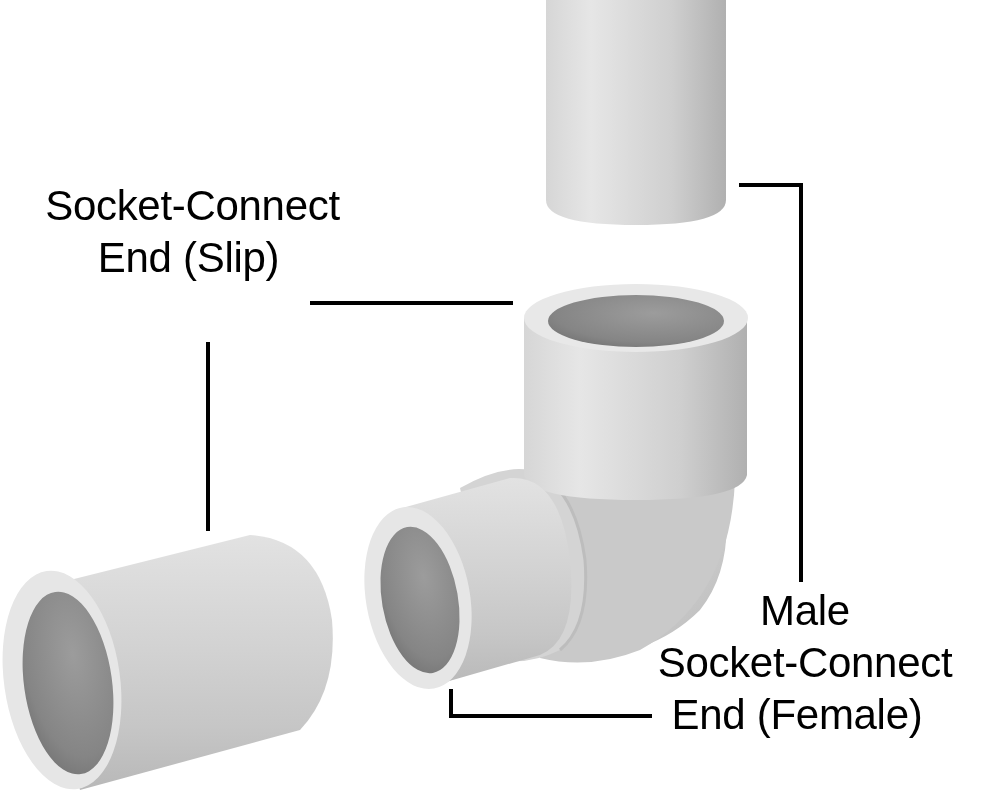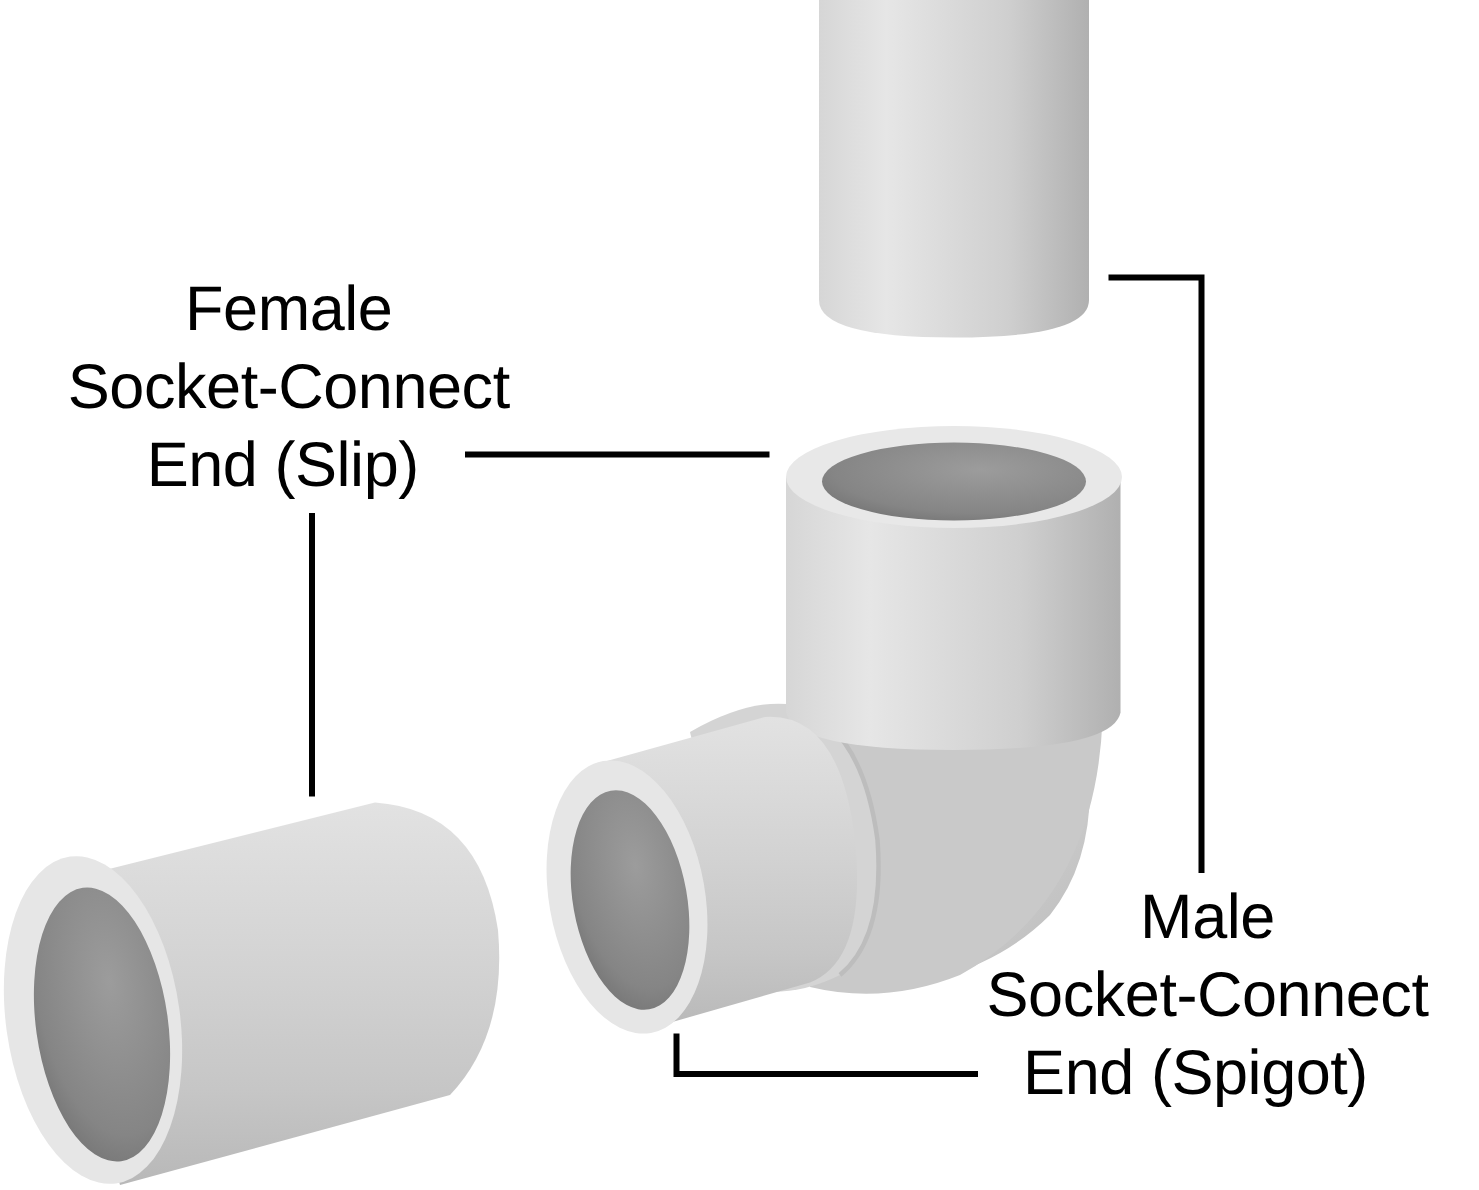--- a/index.html
+++ b/index.html
@@ -71,22 +71,21 @@
 
   <g stroke="#000" stroke-width="4" fill="none">
     <line x1="310" y1="303" x2="513" y2="303"></line>
     <line x1="208" y1="342" x2="208" y2="531"></line>
     <polyline points="739,185 801,185 801,582"></polyline>
     <polyline points="451,689 451,716 652,716"></polyline>
   </g>
 </svg>
 
 <div id="label-female" class="label">
-  <span class="l1">Female</span>
   <span class="l2">Socket-Connect</span>
   <span class="l3">End (Slip)</span>
 </div>
 
 <div id="label-male" class="label">
   <span class="l1">Male</span>
   <span class="l2">Socket-Connect</span>
-  <span class="l3">End (Spigot)</span>
+  <span class="l3">End (Female)</span>
 </div>
 
 </body></html>

